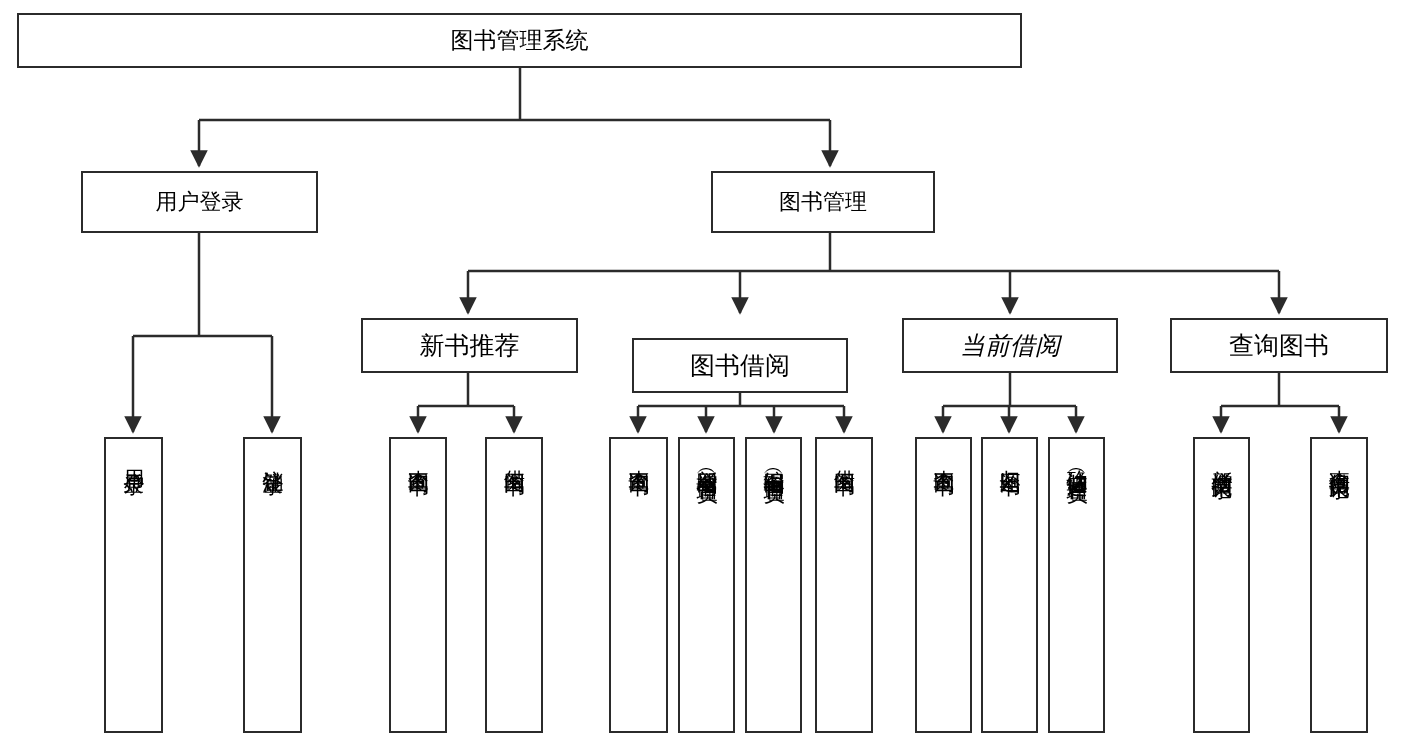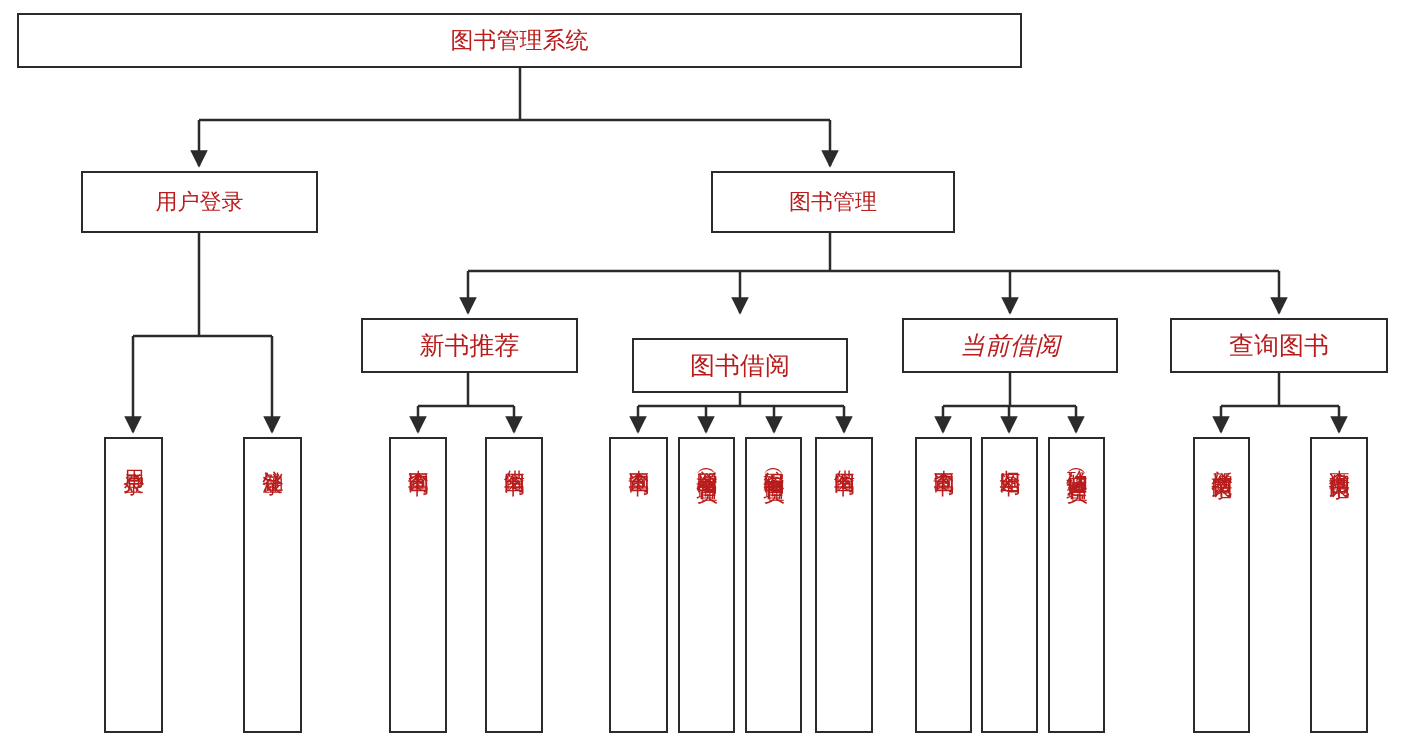--- a/index.html
+++ b/index.html
@@ -26,21 +26,21 @@
     pointer-events: none;
   }
   .node {
     position: absolute;
     box-sizing: border-box;
     border: 2px solid #2b2b2b;
     background: #ffffff;
     display: flex;
     align-items: center;
     justify-content: center;
-    color: #b91c1c;
+    color: #000000;
     z-index: 2;
   }
   .node.root {
     font-size: 23px;
   }
   .node.level2 {
     font-size: 22px;
   }
   .node.level3 {
     font-size: 25px;
@@ -128,21 +128,21 @@
     </g>
   </svg>
 
   <div id="nodes-layer">
       <div class="node root" style="left: 17px; top: 13px; width: 1005px; height: 55px;">
         <span class="label">图书管理系统</span>
       </div>
       <div class="node level2" style="left: 81px; top: 171px; width: 237px; height: 62px;">
         <span class="label">用户登录</span>
       </div>
-      <div class="node level2" style="left: 711px; top: 171px; width: 244px; height: 62px;">
+      <div class="node level2" style="left: 711px; top: 171px; width: 224px; height: 62px;">
         <span class="label">图书管理</span>
       </div>
       <div class="node level3" style="left: 361px; top: 318px; width: 217px; height: 55px;">
         <span class="label">新书推荐</span>
       </div>
       <div class="node level3" style="left: 632px; top: 318px; width: 216px; height: 55px; margin-top: 20px;">
         <span class="label">图书借阅</span>
       </div>
       <div class="node level3" style="left: 902px; top: 318px; width: 216px; height: 55px; font-style: italic;">
         <span class="label">当前借阅</span>

